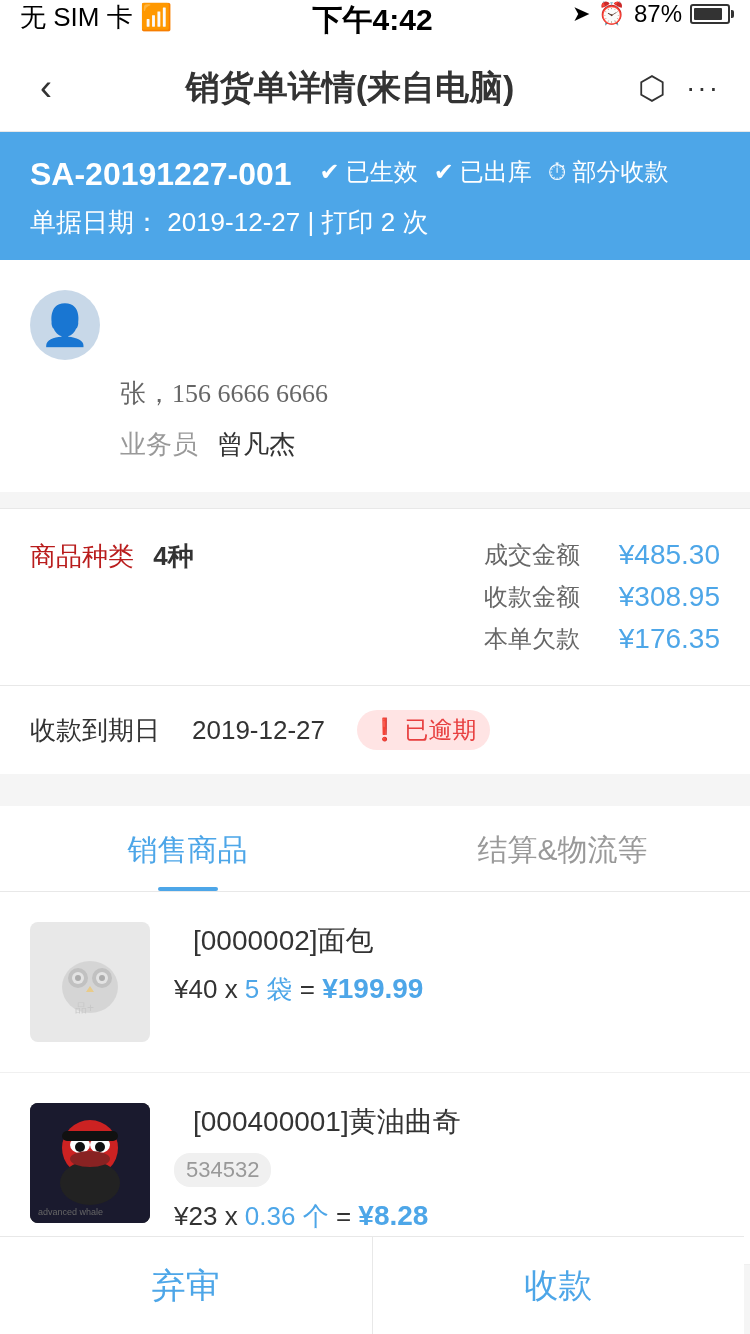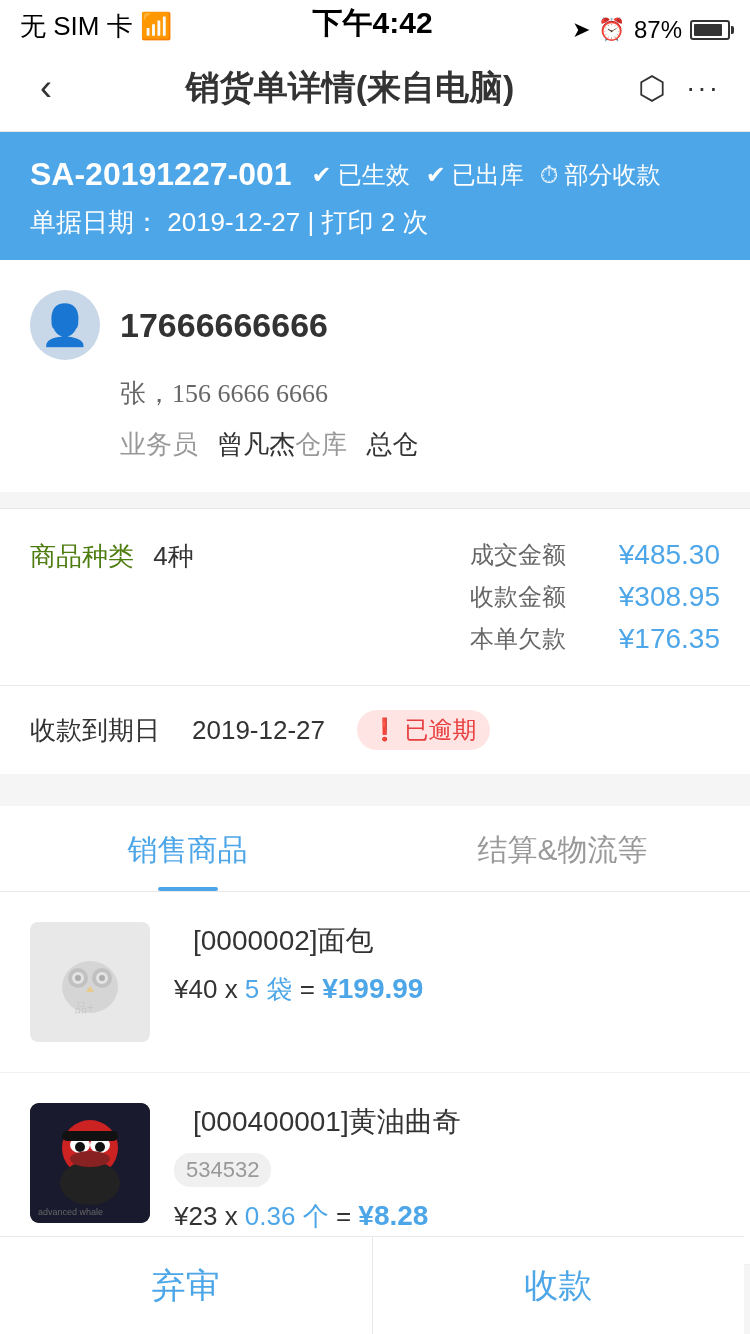--- a/index.html
+++ b/index.html
@@ -10,21 +10,21 @@
       width: 750px;
       min-height: 1334px;
       overflow-x: hidden;
     }
 
     
     .status-bar {
       height: 44px;
       background: #fff;
       display: flex;
-      align-items: flex-end;
+      align-items: flex-start;
       justify-content: space-between;
       padding: 0 20px;
       font-size: 28px;
       font-weight: 500;
     }
     .status-left { display: flex; align-items: center; gap: 8px; font-size: 26px; }
     .status-center { font-size: 30px; font-weight: 600; }
     .status-right { display: flex; align-items: center; gap: 8px; font-size: 24px; }
     .battery-icon {
       display: inline-flex; align-items: center;
@@ -60,21 +60,21 @@
       color: #333;
     }
     .nav-actions { display: flex; align-items: center; gap: 20px; }
     .nav-icon { font-size: 32px; color: #333; cursor: pointer; }
 
     
     .header-card {
       background: #4da6e8;
       padding: 24px 30px 20px;
     }
-    .header-row1 { display: flex; align-items: center; gap: 20px; margin-bottom: 12px; }
+    .header-row1 { display: flex; align-items: flex-start; gap: 28px; margin-bottom: 12px; }
     .order-id { font-size: 32px; font-weight: 700; color: #fff; }
     .status-badges { display: flex; gap: 16px; align-items: center; }
     .badge {
       display: flex; align-items: center; gap: 6px;
       font-size: 24px; color: #fff;
     }
     .header-row2 { font-size: 26px; color: #fff; }
 
     
     .customer-section {
@@ -102,24 +102,24 @@
     .thin-divider { height: 1px; background: #e8e8e8; }
 
     
     .stats-section {
       background: #fff;
       padding: 30px;
       margin-bottom: 0;
     }
     .stats-row { display: flex; justify-content: space-between; align-items: flex-start; }
     .stats-left { font-size: 26px; color: #333; }
-    .stats-label { color: #4d7c0f; }
-    .stats-value { font-size: 26px; color: #333; font-weight: 400; }
+    .stats-label { color: #b91c1c; }
+    .stats-value { font-size: 26px; color: #333; font-weight: 700; }
     .stats-right { display: flex; flex-direction: column; gap: 10px; text-align: right; }
-    .stats-item { display: flex; align-items: center; gap: 34px; justify-content: flex-end; }
+    .stats-item { display: flex; align-items: center; gap: 20px; justify-content: flex-end; }
     .stats-item-label { font-size: 24px; color: #666; }
     .stats-item-value { font-size: 28px; color: #4da6e8; font-weight: 500; min-width: 120px; text-align: right; }
 
     
     .due-section {
       background: #fff;
       padding: 24px 30px;
       display: flex; align-items: center; gap: 32px;
       font-size: 26px; color: #333;
       margin-bottom: 16px;
@@ -188,21 +188,21 @@
       font-size: 34px; cursor: pointer;
     }
     .bottom-btn.left { color: #4da6e8; border-right: 1px solid #e8e8e8; }
     .bottom-btn.right { color: #4da6e8; }
 
     
     .bottom-pad { height: 120px; }
 
     
     .owl-circle {
-      width: 120px; height: 120px; border-radius: 9px;
+      width: 120px; height: 120px; border-radius: 0;
       background: #2a2a2a; display: flex; align-items: center; justify-content: center;
       overflow: hidden;
     }
   </style>
 </head>
 <body>
 
 <div class="status-bar">
   <div class="status-left">
     <span>无 SIM 卡</span>
@@ -253,31 +253,26 @@
     <span>2</span>
     <span>次</span>
   </div>
 </div>
 
 <div class="customer-section">
   <div class="customer-row">
     <div class="avatar">
       <span class="avatar-icon">👤</span>
     </div>
-    <span class="customer-name">17666666666</span>
   </div>
   <div class="customer-detail">张，156 6666 6666</div>
   <div class="customer-meta">
     <div>
       <span class="meta-label">业务员</span>
       <span>曾凡杰</span>
-    </div>
-    <div>
-      <span class="meta-label">仓库</span>
-      <span>总仓</span>
     </div>
   </div>
 </div>
 
 <div class="thin-divider"></div>
 
 <div class="stats-section">
   <div class="stats-row">
     <div class="stats-left">
       <span class="stats-label">商品种类</span>

